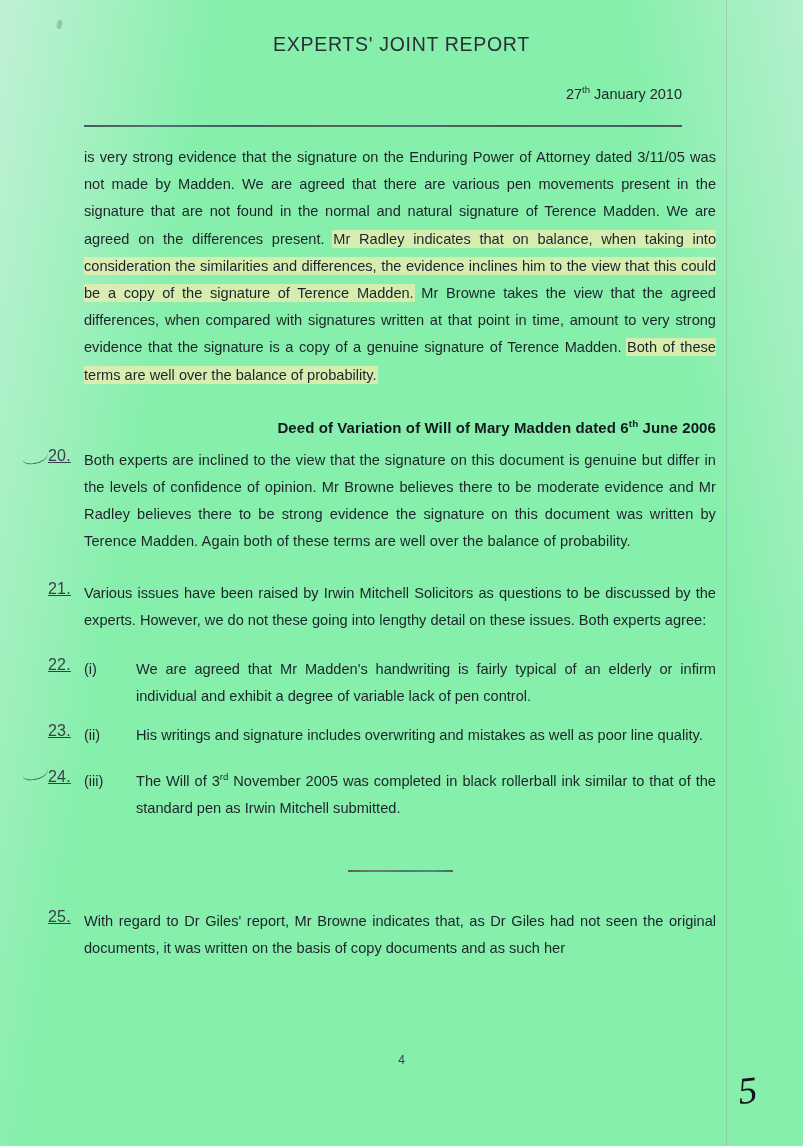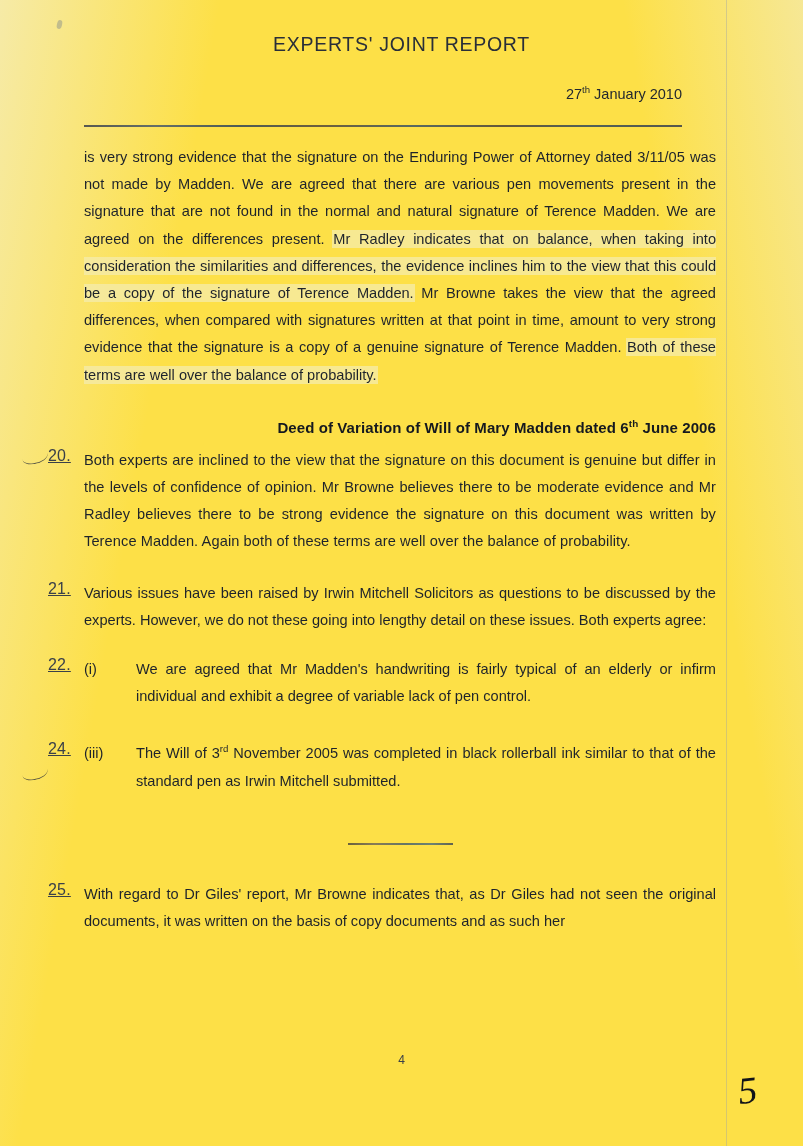--- a/index.html
+++ b/index.html
@@ -10,21 +10,21 @@
   }
   body {
     font-family: "Liberation Sans", sans-serif;
     color: #1a1a22;
   }
   .page {
     position: relative;
     width: 803px;
     height: 1146px;
     margin: 0 auto;
-    background: #fde047;
+    background: #86efac;
     overflow: hidden;
   }
 
   
   .scan-tint {
     position: absolute;
     inset: 0;
     background:
       linear-gradient(100deg, rgba(240,243,246,0.55) 0%, rgba(255,255,255,0) 22%),
       linear-gradient(260deg, rgba(238,241,245,0.45) 0%, rgba(255,255,255,0) 18%);
@@ -240,20 +240,25 @@
     <div style="height:22px"></div>
 
     <div class="numbered sub-item">
       <span class="para-num">22.</span>
       <span class="sub-label">(i)</span>
       <p class="item-text">We are agreed that Mr Madden's handwriting is fairly typical of an elderly or infirm individual and exhibit a degree of variable lack of pen control.</p>
     </div>
 
     <div style="height:12px"></div>
 
+    <div class="numbered sub-item">
+      <span class="para-num">23.</span>
+      <span class="sub-label">(ii)</span>
+      <p class="item-text">His writings and signature includes overwriting and mistakes as well as poor line quality.</p>
+    </div>
 
     <div style="height:18px"></div>
 
     <div class="numbered sub-item">
       <span class="para-num">24.</span>
       <span class="sub-label">(iii)</span>
       <p class="item-text"><span>The Will of 3</span><sup>rd</sup><span> November 2005 was completed in black rollerball ink similar to that of the standard pen as Irwin Mitchell submitted.</span></p>
     </div>
 
     <div style="height:48px"></div>

